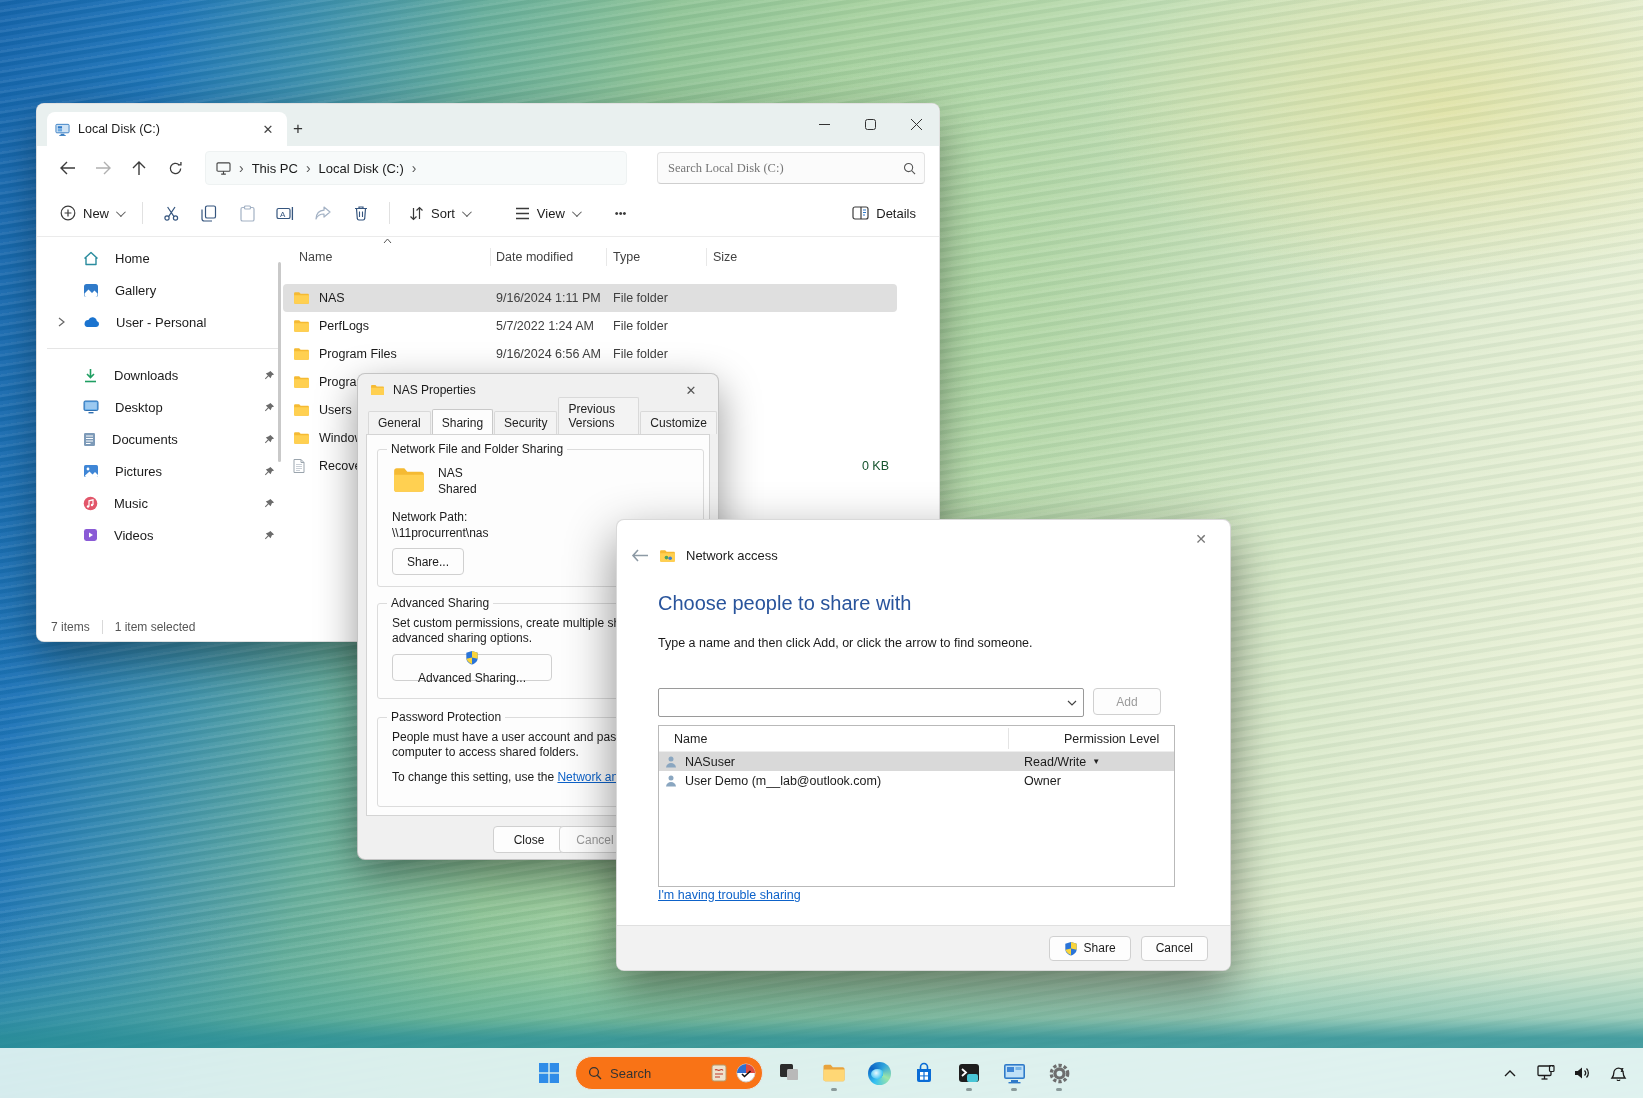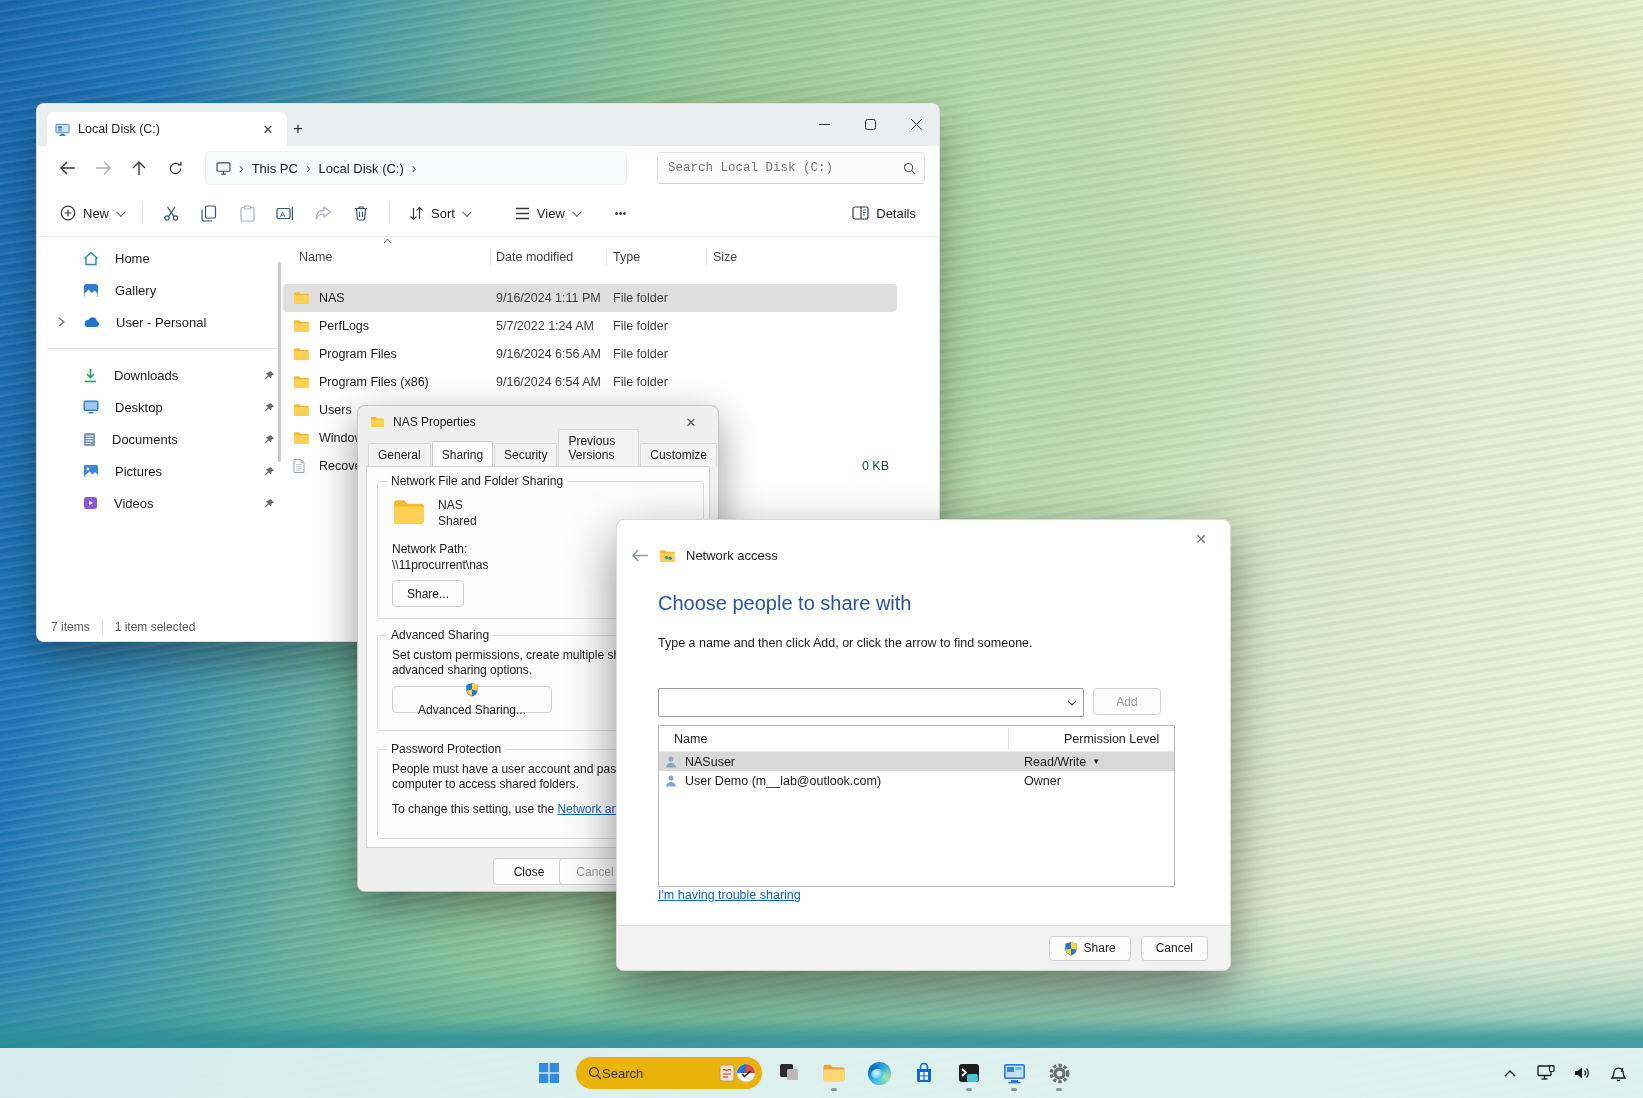--- a/index.html
+++ b/index.html
@@ -34,21 +34,21 @@
   .wcontrols{position:absolute;right:0;top:0;display:flex;}
   .wcbtn{width:46px;height:40px;display:flex;align-items:center;justify-content:center;color:#333;}
   .navbar{position:absolute;left:0;top:42px;right:0;height:44px;background:#fff;display:flex;align-items:center;padding:0 14px;gap:4px;}
   .navic{width:32px;height:32px;display:flex;align-items:center;justify-content:center;color:#3b3b3b;border-radius:4px;}
   .navic.dim{color:#b0b0b0;}
   .crumbbar{display:flex;align-items:center;height:32px;background:#f7fafa;border:1px solid #eef2f2;border-radius:4px;
     margin-left:10px;padding:0 10px;gap:8px;font-size:13px;flex:1;max-width:400px;}
   .crumb-sep{color:#555;font-size:14px;}
   .searchbox{margin-left:auto;width:250px;height:30px;display:flex;align-items:center;background:#fbfbfb;
     border:1px solid #e3e3e3;border-bottom-color:#cfcfcf;border-radius:4px;padding:0 8px;}
-  .searchbox input{border:none;outline:none;background:transparent;flex:1;font-size:12.5px;font-family:Liberation Mono, monospace;color:#4d7c0f;}
+  .searchbox input{border:none;outline:none;background:transparent;flex:1;font-size:12.5px;font-family:Liberation Serif, serif;color:#4d7c0f;}
   .searchbox input::placeholder{color:#767676;}
   .toolbar{position:absolute;left:0;top:86px;right:0;height:46px;background:#fff;border-bottom:1px solid #ebebeb;
     display:flex;align-items:center;padding:0 14px;gap:2px;font-size:13px;}
   .tbtn{height:34px;display:flex;align-items:center;gap:7px;padding:0 9px;border-radius:4px;color:#1b1b1b;}
   .tsep{width:1px;height:22px;background:#e1e1e1;margin:0 8px;}
   .ticon{width:36px;height:34px;display:flex;align-items:center;justify-content:center;border-radius:4px;}
   .details-btn{margin-left:auto;}
   .ebody{position:absolute;left:0;top:132px;right:0;bottom:28px;display:flex;}
   .sidebar{width:236px;padding:6px 0 0 10px;position:relative;font-size:13px;flex:none;}
   .side-item{display:flex;align-items:center;height:32px;gap:16px;padding:0 8px;border-radius:4px;position:relative;}
@@ -67,21 +67,21 @@
   .c-type{position:absolute;left:330px;top:50%;transform:translateY(-50%);white-space:nowrap;color:#3f3f3f;}
   .c-size{position:absolute;left:434px;width:172px;text-align:right;top:50%;transform:translateY(-50%);color:#14532d;}
   .hsep{position:absolute;top:4px;width:1px;height:18px;background:#e8e8e8;}
   .sort-caret{position:absolute;left:100px;top:-6px;color:#555;}
   .statusbar{position:absolute;left:0;bottom:0;right:0;height:28px;display:flex;align-items:center;
     font-size:12px;color:#555;padding:0 14px;gap:12px;background:#fff;}
   .status-div{width:1px;height:14px;background:#d9d9d9;}
 
   
   .pdialog{position:absolute;left:357px;top:373px;width:360px;height:485px;background:#f0f0f0;
-    border-radius:8px;box-shadow:0 14px 40px rgba(0,0,0,.4);z-index:20;font-size:12px;border:1px solid rgba(0,0,0,.18);margin-top:32px;}
+    border-radius:8px;box-shadow:0 14px 40px rgba(0,0,0,.4);z-index:20;font-size:12px;border:1px solid rgba(0,0,0,.18);}
   .ptitle{position:absolute;left:0;top:0;right:0;height:32px;display:flex;align-items:center;padding:0 12px;gap:8px;font-size:12px;}
   .pclose{margin-left:auto;color:#555;width:30px;height:24px;display:flex;align-items:center;justify-content:center;font-size:13px;}
   .ptabs{position:absolute;left:10px;top:36px;display:flex;align-items:flex-end;height:24px;}
   .ptab{padding:4px 9px;border:1px solid #d9d9d9;border-bottom:none;background:#f3f3f3;border-radius:2px 2px 0 0;margin-right:1px;color:#222;}
   .ptab.active{background:#fdfdfd;padding-top:6px;position:relative;z-index:2;border-color:#c9c9c9;}
   .ppage{position:absolute;left:8px;top:60px;right:8px;height:380px;background:#fdfdfd;border:1px solid #d4d4d4;}
   .pgroup{position:absolute;left:10px;width:325px;border:1px solid #dcdcdc;border-radius:3px;}
   .pgroup-label{position:absolute;top:-8px;left:9px;background:#fdfdfd;padding:0 4px;color:#1b1b1b;}
   .pfoot-btn{position:absolute;width:72px;height:27px;}
   .disabled-txt{color:#9b9b9b;}
@@ -110,22 +110,22 @@
   .ntrouble{position:absolute;left:41px;top:368px;font-size:12.5px;}
   .nfooter{position:absolute;left:0;right:0;bottom:0;height:44px;background:#f2f2f2;border-top:1px solid #e0e0e0;
     display:flex;align-items:center;justify-content:flex-end;padding:0 22px;gap:10px;}
   .nfbtn{height:25px;padding:0 14px;}
 
   
   .taskbar{position:absolute;left:0;bottom:0;width:100%;height:50px;background:rgba(222,241,240,.95);z-index:50;}
   .tb-center{position:absolute;left:530px;top:0;height:50px;display:flex;align-items:center;gap:7px;}
   .tb-ic{width:38px;height:40px;display:flex;align-items:center;justify-content:center;border-radius:6px;position:relative;}
   .tb-ic .dot{position:absolute;bottom:2px;left:50%;transform:translateX(-50%);width:6px;height:3px;border-radius:2px;background:#8a9a9a;}
-  .tb-search{height:34px;background:#eab308;border:1px solid #e4e7e7;border-radius:17px;display:flex;align-items:center;
-    padding:0 6px 0 12px;width:188px;box-sizing:border-box;}
+  .tb-search{height:34px;background:#f97316;border:1px solid #e4e7e7;border-radius:17px;display:flex;align-items:center;
+    padding:0 6px 0 12px;gap:8px;width:188px;box-sizing:border-box;}
   .tb-search .txt{font-size:13px;color:#333;flex:1;}
   .tray{position:absolute;right:10px;top:0;height:50px;display:flex;align-items:center;gap:6px;}
   .tray-ic{width:30px;height:36px;display:flex;align-items:center;justify-content:center;color:#1b1b1b;border-radius:4px;}
 
   svg{display:block;}
 </style>
 </head>
 <body>
 
 <div class="desktop">
@@ -381,20 +381,37 @@
         <div class="side-item">
           <span class="tree"></span>
           <span>
               <svg width="16" height="14" viewBox="0 0 16 14">
                 <rect x="1" y="1" width="14" height="12" rx="1.6" fill="#3f86d6"></rect>
                 <circle cx="5" cy="5" r="1.4" fill="#fff"></circle>
                 <path d="M2 11.5l4.5-4 3 3L12 8l3 3v.5a1.6 1.6 0 0 1-1.6 1.6H3.6A1.6 1.6 0 0 1 2 11.5z" fill="#fff"></path>
               </svg>
             </span>
           <span class="lbl">Pictures</span>
+          <span class="pin">
+              <svg width="11" height="11" viewBox="0 0 12 12">
+                <path d="M7 1l4 4-2.4.8L7.2 9 5 6.8 1.8 10l-.8-.8L4.2 6 2 3.8 5.2 2.4z" fill="#6b6b6b"></path>
+              </svg>
+            </span>
+        </div>
+        <div class="side-item">
+          <span class="tree"></span>
+          <span>
+              <svg width="15" height="15" viewBox="0 0 15 15">
+                <circle cx="7.5" cy="7.5" r="6.8" fill="#e2566a"></circle>
+                <path d="M6 10.5V4.8l4-1v5.2" fill="none" stroke="#fff" stroke-width="1.2"></path>
+                <circle cx="5" cy="10.5" r="1.2" fill="#fff"></circle>
+                <circle cx="9" cy="9" r="1.2" fill="#fff"></circle>
+              </svg>
+            </span>
+          <span class="lbl">Music</span>
           <span class="pin">
               <svg width="11" height="11" viewBox="0 0 12 12">
                 <path d="M7 1l4 4-2.4.8L7.2 9 5 6.8 1.8 10l-.8-.8L4.2 6 2 3.8 5.2 2.4z" fill="#6b6b6b"></path>
               </svg>
             </span>
         </div>
         <div class="side-item">
           <span class="tree"></span>
           <span>
               <svg width="15" height="14" viewBox="0 0 15 14">

